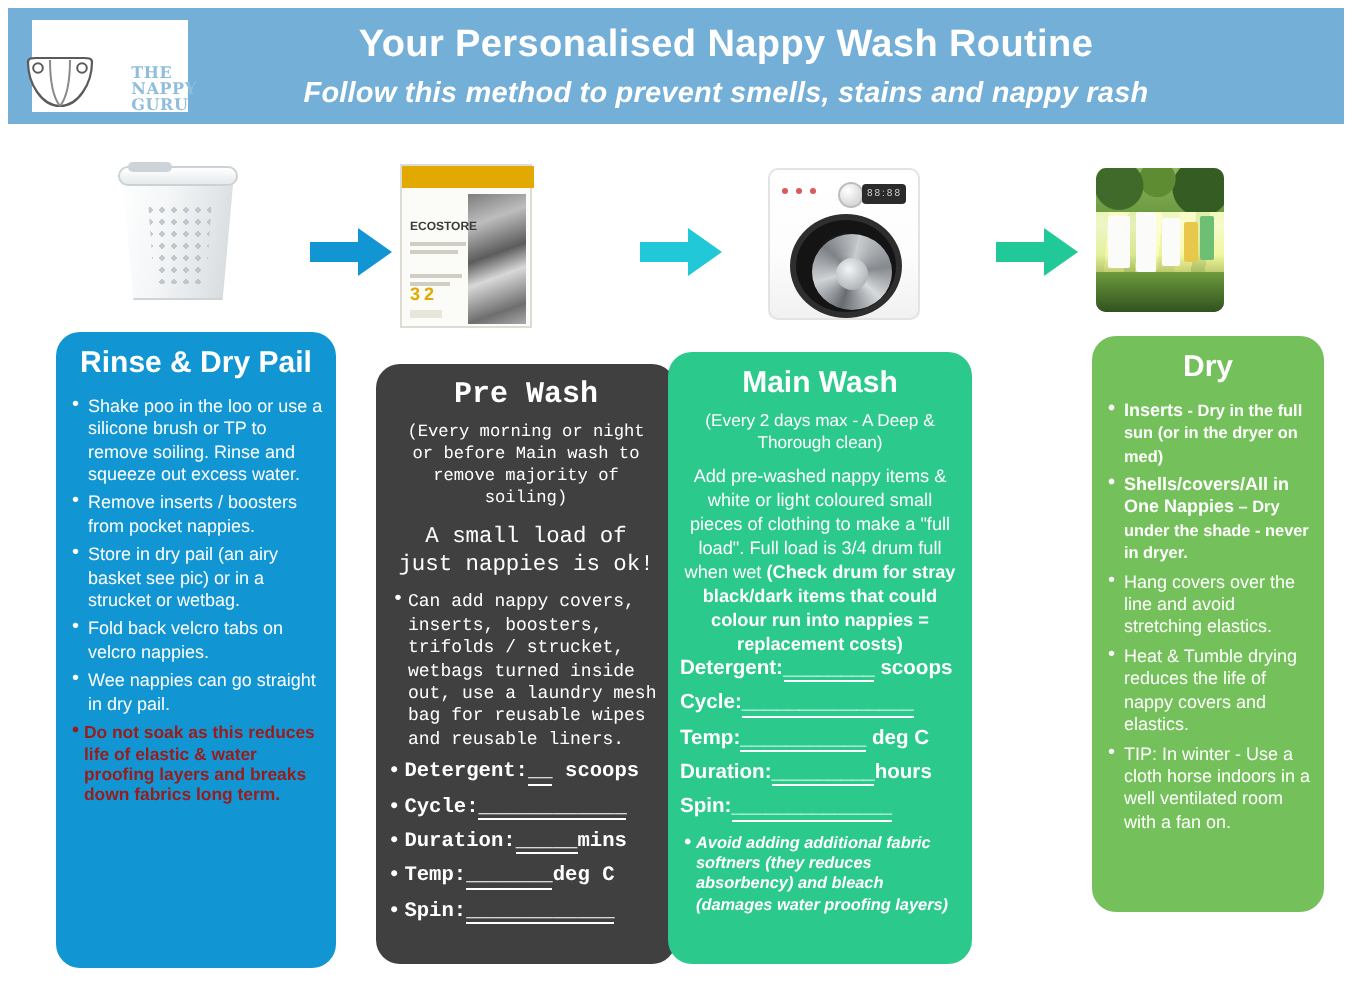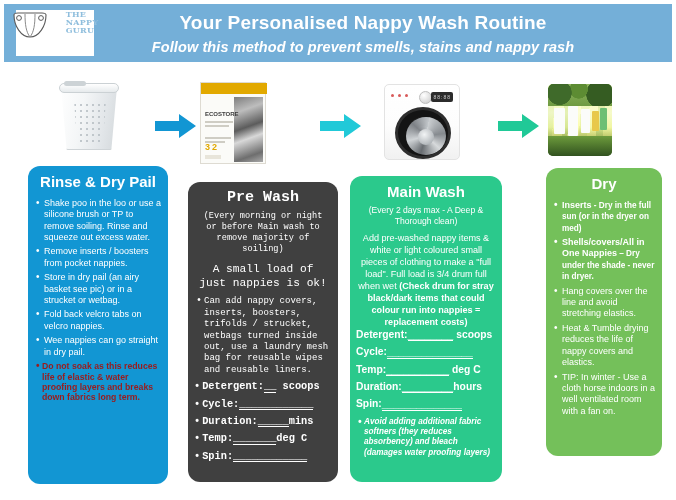--- a/index.html
+++ b/index.html
@@ -13,21 +13,21 @@
   #page { position: relative; width: 676px; height: 500px; background: #fff; }
 
   
   #header {
     position: absolute; left: 4px; top: 4px; width: 668px; height: 58px;
     background: #74AFD8;
     display: flex; align-items: center;
   }
   #logo-box {
     width: 78px; height: 46px; margin-left: 12px; background: #ffffff;
-    display: flex; align-items: flex-start; justify-content: center; gap: 18px;
+    display: flex; align-items: flex-end; justify-content: center; gap: 18px;
     flex: 0 0 auto;
   }
   #logo-nappy { flex: 0 0 auto; }
   #logo-words {
     display: flex; flex-direction: column; align-items: flex-start;
     line-height: 1.0; color: #8FBEDD; font-family: "DejaVu Serif", serif;
     font-size: 8px; font-weight: bold; letter-spacing: .3px;
   }
   #header-text {
     flex: 1 1 auto; text-align: center; color: #ffffff;
@@ -289,21 +289,21 @@
       </div>
       <div class="fieldline">
         <span class="bul">•</span><span>Temp:</span><span class="u">_______</span><span>deg C</span>
       </div>
       <div class="fieldline">
         <span class="bul">•</span><span>Spin:</span><span class="u">____________</span><span></span>
       </div>
     </div>
   </div>
 
-  <div id="panel-mainwash" class="panel" style="left:350px; top:176px; width:152px; height:306px;">
+  <div id="panel-mainwash" class="panel" style="left:334px; top:176px; width:152px; height:306px;">
     <div class="panel-title">Main Wash</div>
     <div class="panel-note">(Every 2 days max - A Deep &amp; Thorough clean)</div>
     <div class="panel-para"><span>Add pre-washed nappy items  &amp; white or light coloured small pieces of clothing to make a "full load". Full load is 3/4 drum full when wet </span><span class="b">(Check drum for stray black/dark items that could colour run into nappies = replacement costs)</span></div>
     <div style="margin-top:2px;">
       <div class="fieldline"><span>Detergent:</span><span class="u">________</span><span> scoops</span></div>
       <div class="fieldline"><span>Cycle:</span><span class="u">_______________</span><span></span></div>
       <div class="fieldline"><span>Temp:</span><span class="u">___________</span><span> deg C</span></div>
       <div class="fieldline"><span>Duration:</span><span class="u">_________</span><span>hours</span></div>
       <div class="fieldline"><span>Spin:</span><span class="u">______________</span><span></span></div>
     </div>

